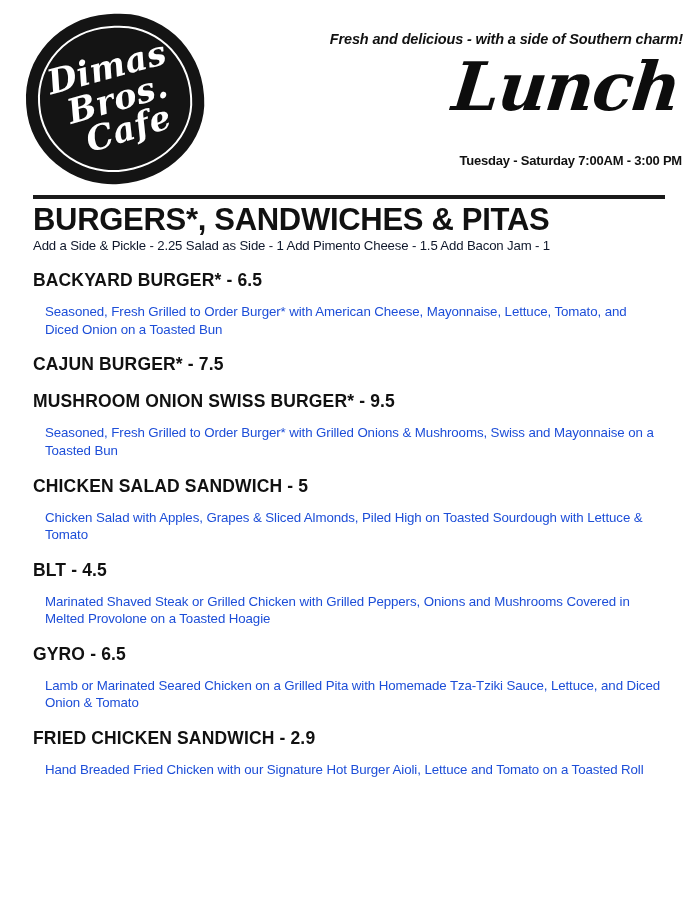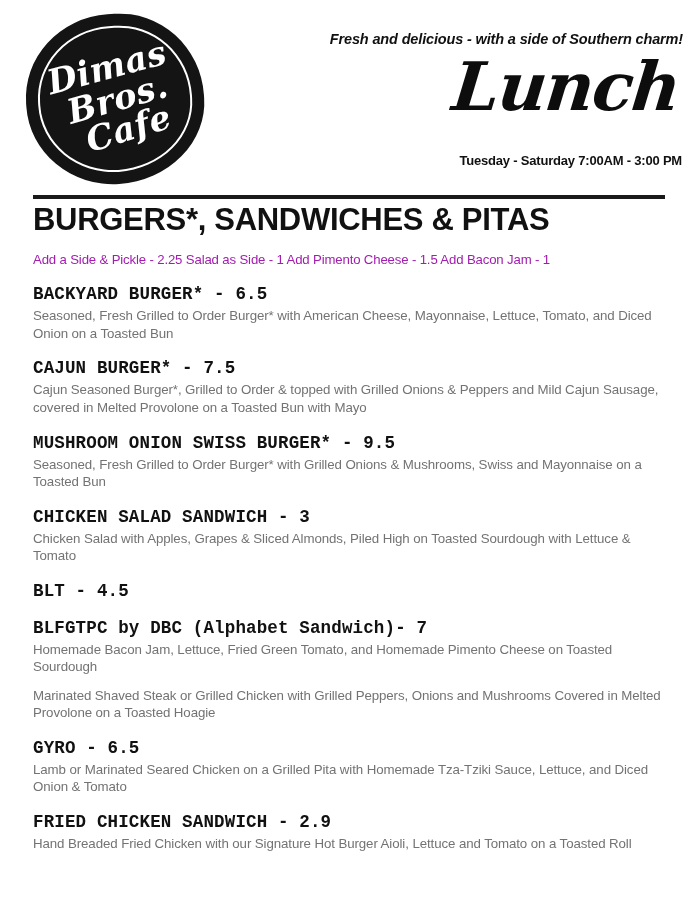--- a/index.html
+++ b/index.html
@@ -146,42 +146,41 @@
     font-weight: bold;
     letter-spacing: -0.3px;
     line-height: 1.08;
     margin: 0 0 1px 0;
     color: #111;
   }
   .section-addons {
     font-size: 13.2px;
     letter-spacing: -0.15px;
     line-height: 1.2;
-    margin: 16px 0 12px 0;
+    margin: 2px 0 12px 0;
     white-space: nowrap;
-    color: #a21caf;
+    color: #0f172a;
   }
 
   .item { margin-bottom: 11px; }
   .item-title {
     font-size: 17.5px;
     font-weight: bold;
     letter-spacing: 0.15px;
     line-height: 1.2;
     margin: 16px 0 2px 0;
     color: #111;
-    font-family: Liberation Mono, monospace;
   }
   .item-desc {
     font-size: 13.3px;
     letter-spacing: -0.1px;
     line-height: 1.32;
-    margin: 0;
+    margin: 12px;
     max-width: 635px;
-    color: #737373;
+    color: #1d4ed8;
   }
 </style>
 </head>
 <body>
 
 <div class="header">
 
   <div class="logo-wrap">
     <div class="logo-badge"></div>
     <div class="logo-ring"></div>
@@ -207,41 +206,36 @@
   <h2 class="section-title">BURGERS*, SANDWICHES &amp; PITAS</h2>
   <p class="section-addons">Add a Side &amp; Pickle - 2.25  Salad as Side - 1   Add Pimento Cheese - 1.5   Add Bacon Jam - 1</p>
 
   <div class="item">
     <div class="item-title">BACKYARD BURGER* - 6.5</div>
     <div class="item-desc">Seasoned, Fresh Grilled to Order Burger* with American Cheese, Mayonnaise, Lettuce, Tomato, and Diced Onion on a Toasted Bun</div>
   </div>
 
   <div class="item">
     <div class="item-title">CAJUN BURGER* - 7.5</div>
-    <div class="item-desc">Cajun Seasoned Burger*, Grilled to Order &amp; topped with Grilled Onions &amp; Peppers and Mild Cajun Sausage, covered in Melted Provolone on a Toasted Bun with Mayo</div>
   </div>
 
   <div class="item">
     <div class="item-title">MUSHROOM ONION SWISS BURGER* - 9.5</div>
     <div class="item-desc">Seasoned, Fresh Grilled to Order Burger* with Grilled Onions &amp; Mushrooms, Swiss and Mayonnaise on a Toasted Bun</div>
   </div>
 
   <div class="item">
-    <div class="item-title">CHICKEN SALAD SANDWICH - 3</div>
+    <div class="item-title">CHICKEN SALAD SANDWICH - 5</div>
     <div class="item-desc">Chicken Salad with Apples, Grapes &amp; Sliced Almonds, Piled High on Toasted Sourdough with Lettuce &amp; Tomato</div>
   </div>
 
   <div class="item">
     <div class="item-title">BLT - 4.5</div>
   </div>
 
-  <div class="item">
-    <div class="item-title">BLFGTPC by DBC (Alphabet Sandwich)- 7</div>
-    <div class="item-desc">Homemade Bacon Jam, Lettuce, Fried Green Tomato, and Homemade Pimento Cheese on Toasted Sourdough</div>
-  </div>
 
   <div class="item">
     <div class="item-desc">Marinated Shaved Steak or Grilled Chicken with Grilled Peppers, Onions and Mushrooms Covered in Melted Provolone on a Toasted Hoagie</div>
   </div>
 
   <div class="item">
     <div class="item-title">GYRO - 6.5</div>
     <div class="item-desc">Lamb or Marinated Seared Chicken on a Grilled Pita with Homemade Tza-Tziki Sauce, Lettuce, and Diced Onion &amp; Tomato</div>
   </div>
 

